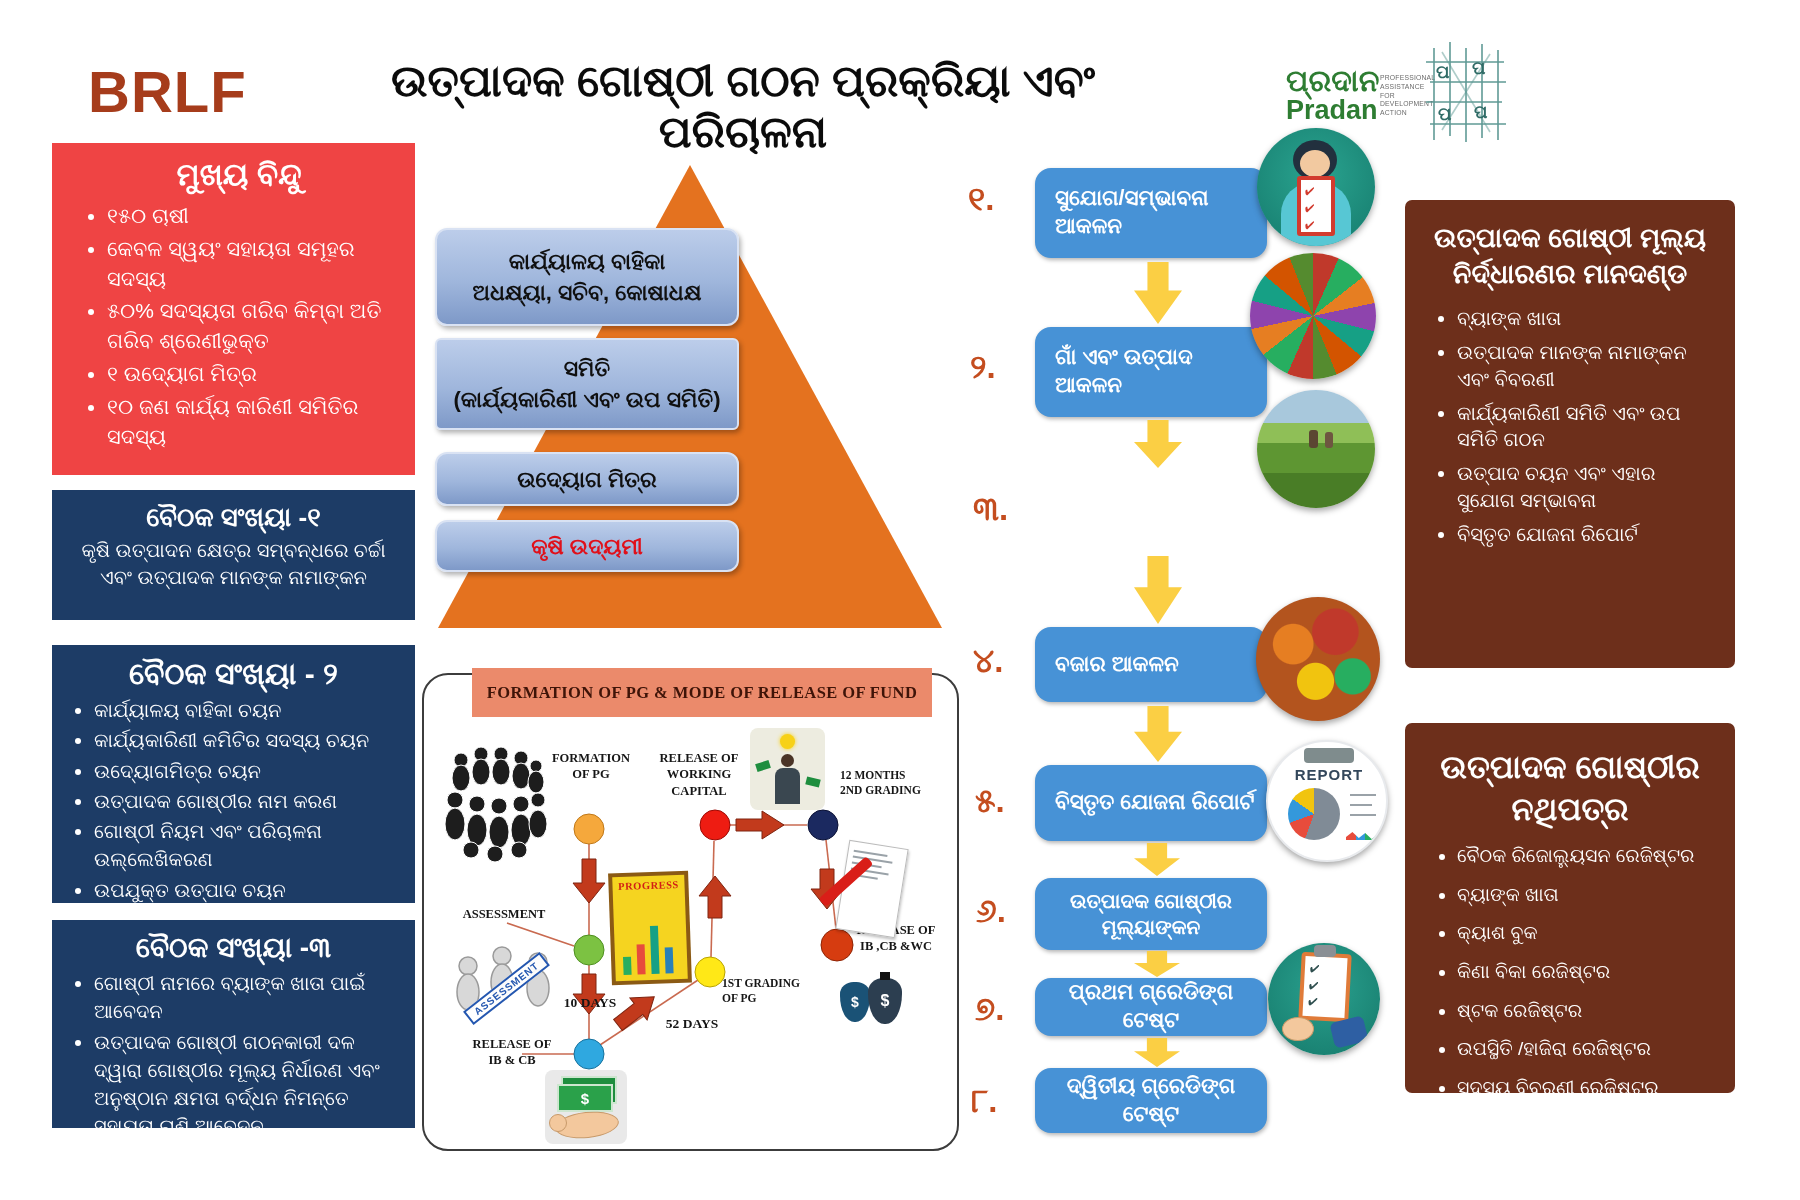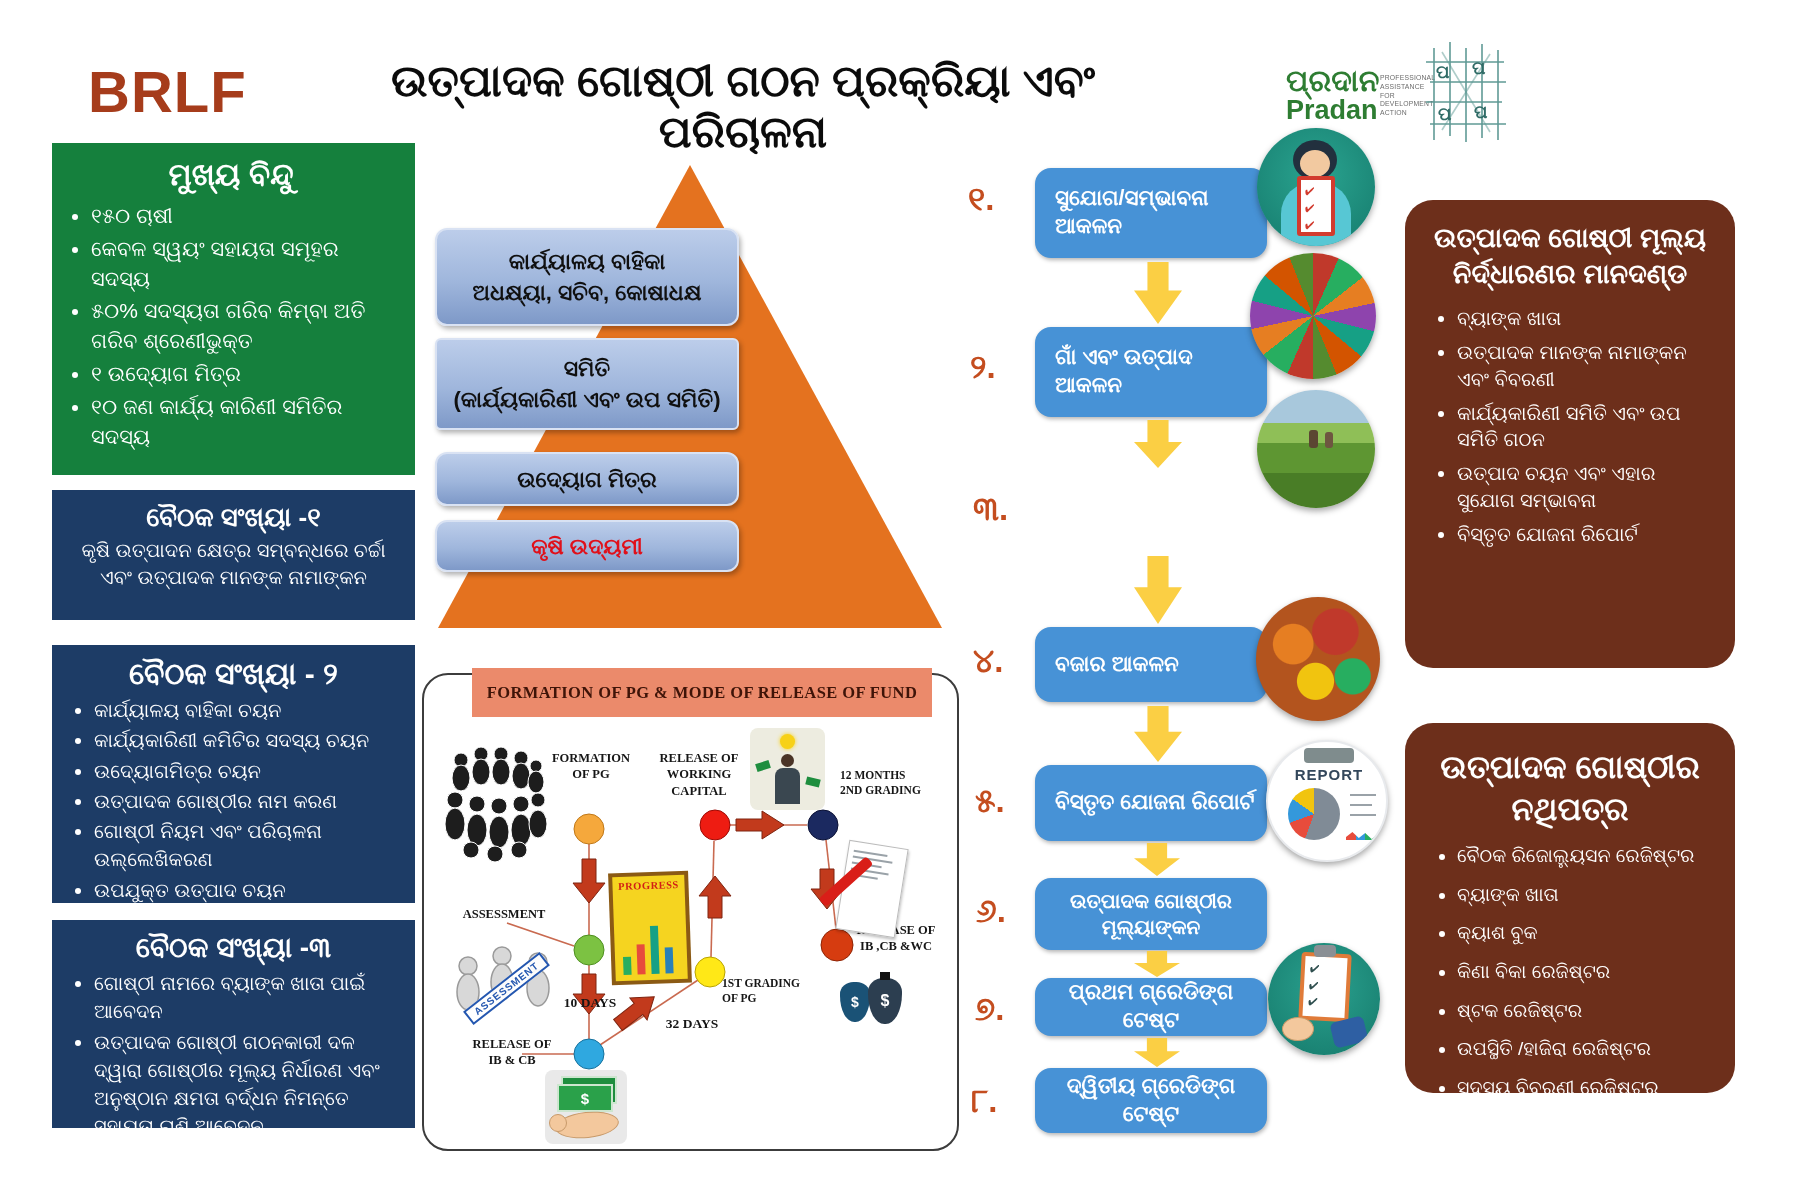--- a/index.html
+++ b/index.html
@@ -7,21 +7,21 @@
   .abs{position:absolute;}
 
   
   .brlf{font-size:58px;font-weight:900;color:#A63C1B;letter-spacing:1px;font-family:"Liberation Sans",sans-serif;}
   .page-title{font-size:44px;font-weight:bold;color:#0b0b0b;text-align:center;}
   .pradan-odia{font-size:30px;font-weight:bold;color:#2E7D32;line-height:1;}
   .pradan-latin{font-size:27px;font-weight:bold;color:#2E7D32;line-height:1.1;}
   .pradan-tag{font-size:6.8px;color:#6b6b6b;line-height:1.3;letter-spacing:.2px;}
 
   
-  .greenbox{background:#15803d;color:#fff;padding:12px 16px 10px 11px;}
+  .greenbox{background:#ef4444;color:#fff;padding:12px 16px 10px 27px;}
   .box-title{text-align:center;font-size:31px;font-weight:bold;margin:2px 0 8px;}
   .wlist{margin:0;padding-left:28px;}
   .wlist li{font-size:21px;line-height:1.42;margin:3px 0;}
   .navybox{background:#1D3C66;color:#fff;padding:10px 14px;}
   .nb-body{text-align:center;font-size:19.5px;line-height:1.4;margin-top:4px;}
   .navybox .wlist li{font-size:19.5px;line-height:1.45;margin:2px 0;}
 
   
   .pyr-tri{background:#E4721F;clip-path:polygon(50% 0,0 100%,100% 100%);}
   .pyr-box{background:linear-gradient(180deg,#BCCDEA 0%,#9FB6DC 55%,#7E99C8 100%);
@@ -64,21 +64,21 @@
            justify-content:center;text-align:center;font-size:21.5px;font-weight:bold;
            padding:4px 12px;box-sizing:border-box;box-shadow:1px 2px 4px rgba(0,0,0,.3);line-height:1.3;}
   .stepbox.left{justify-content:flex-start;text-align:left;padding-left:20px;}
   .yarrow{background:#FBCF44;clip-path:polygon(28% 0,72% 0,72% 46%,100% 46%,50% 100%,0 46%,28% 46%);
           filter:drop-shadow(0 1px 1px rgba(140,90,0,.5));}
 
   
   .photo{border-radius:50%;overflow:hidden;box-shadow:0 3px 6px rgba(0,0,0,.35);}
 
   
-  .brownbox{background:#6D2F1B;color:#fff;border-radius:28px;padding:20px 22px;box-sizing:border-box;}
+  .brownbox{background:#6D2F1B;color:#fff;border-radius:7px;padding:20px 22px;box-sizing:border-box;}
   .br-title{text-align:center;font-weight:bold;font-size:27px;line-height:1.35;}
   .br-title2{text-align:center;font-weight:bold;font-size:32px;line-height:1.3;margin-top:4px;}
   .brownbox .wlist{padding-left:30px;margin-top:12px;}
   .brownbox .wlist li{font-size:19.5px;line-height:1.35;margin:8px 0;}
   .brownbox .wlist.doc li{font-size:19px;margin:13px 0;}
 </style>
 </head>
 <body>
 
 <div id="page">
@@ -206,21 +206,21 @@
   </svg>
 
   <div class="abs fc-label" style="left:545px;top:750px;width:92px;">FORMATION OF PG</div>
   <div class="abs fc-label" style="left:638px;top:750px;width:122px;">RELEASE OF WORKING CAPITAL</div>
   <div class="abs fc-label small" style="left:840px;top:768px;width:100px;">
     <div>12 MONTHS</div>
     <div>2ND GRADING</div>
   </div>
   <div class="abs fc-label" style="left:458px;top:906px;width:92px;">ASSESSMENT</div>
   <div class="abs fc-label" style="left:550px;top:994px;width:80px;font-size:13.5px;">10 DAYS</div>
-  <div class="abs fc-label" style="left:652px;top:1015px;width:80px;font-size:13.5px;">32 DAYS</div>
+  <div class="abs fc-label" style="left:652px;top:1015px;width:80px;font-size:13.5px;">52 DAYS</div>
   <div class="abs fc-label small" style="left:722px;top:976px;width:95px;">
     <div>1ST GRADING</div>
     <div>OF PG</div>
   </div>
   <div class="abs fc-label" style="left:468px;top:1036px;width:88px;">RELEASE OF IB &amp; CB</div>
   <div class="abs fc-label" style="left:850px;top:922px;width:92px;">RELEASE OF IB ,CB &amp;WC</div>
 
   <svg class="abs" style="left:443px;top:742px;" width="105" height="128" viewBox="0 0 105 128">
     <g fill="#1d1d1d" stroke="#ffffff" stroke-width="1">
       <circle cx="18" cy="18" r="7"></circle>

